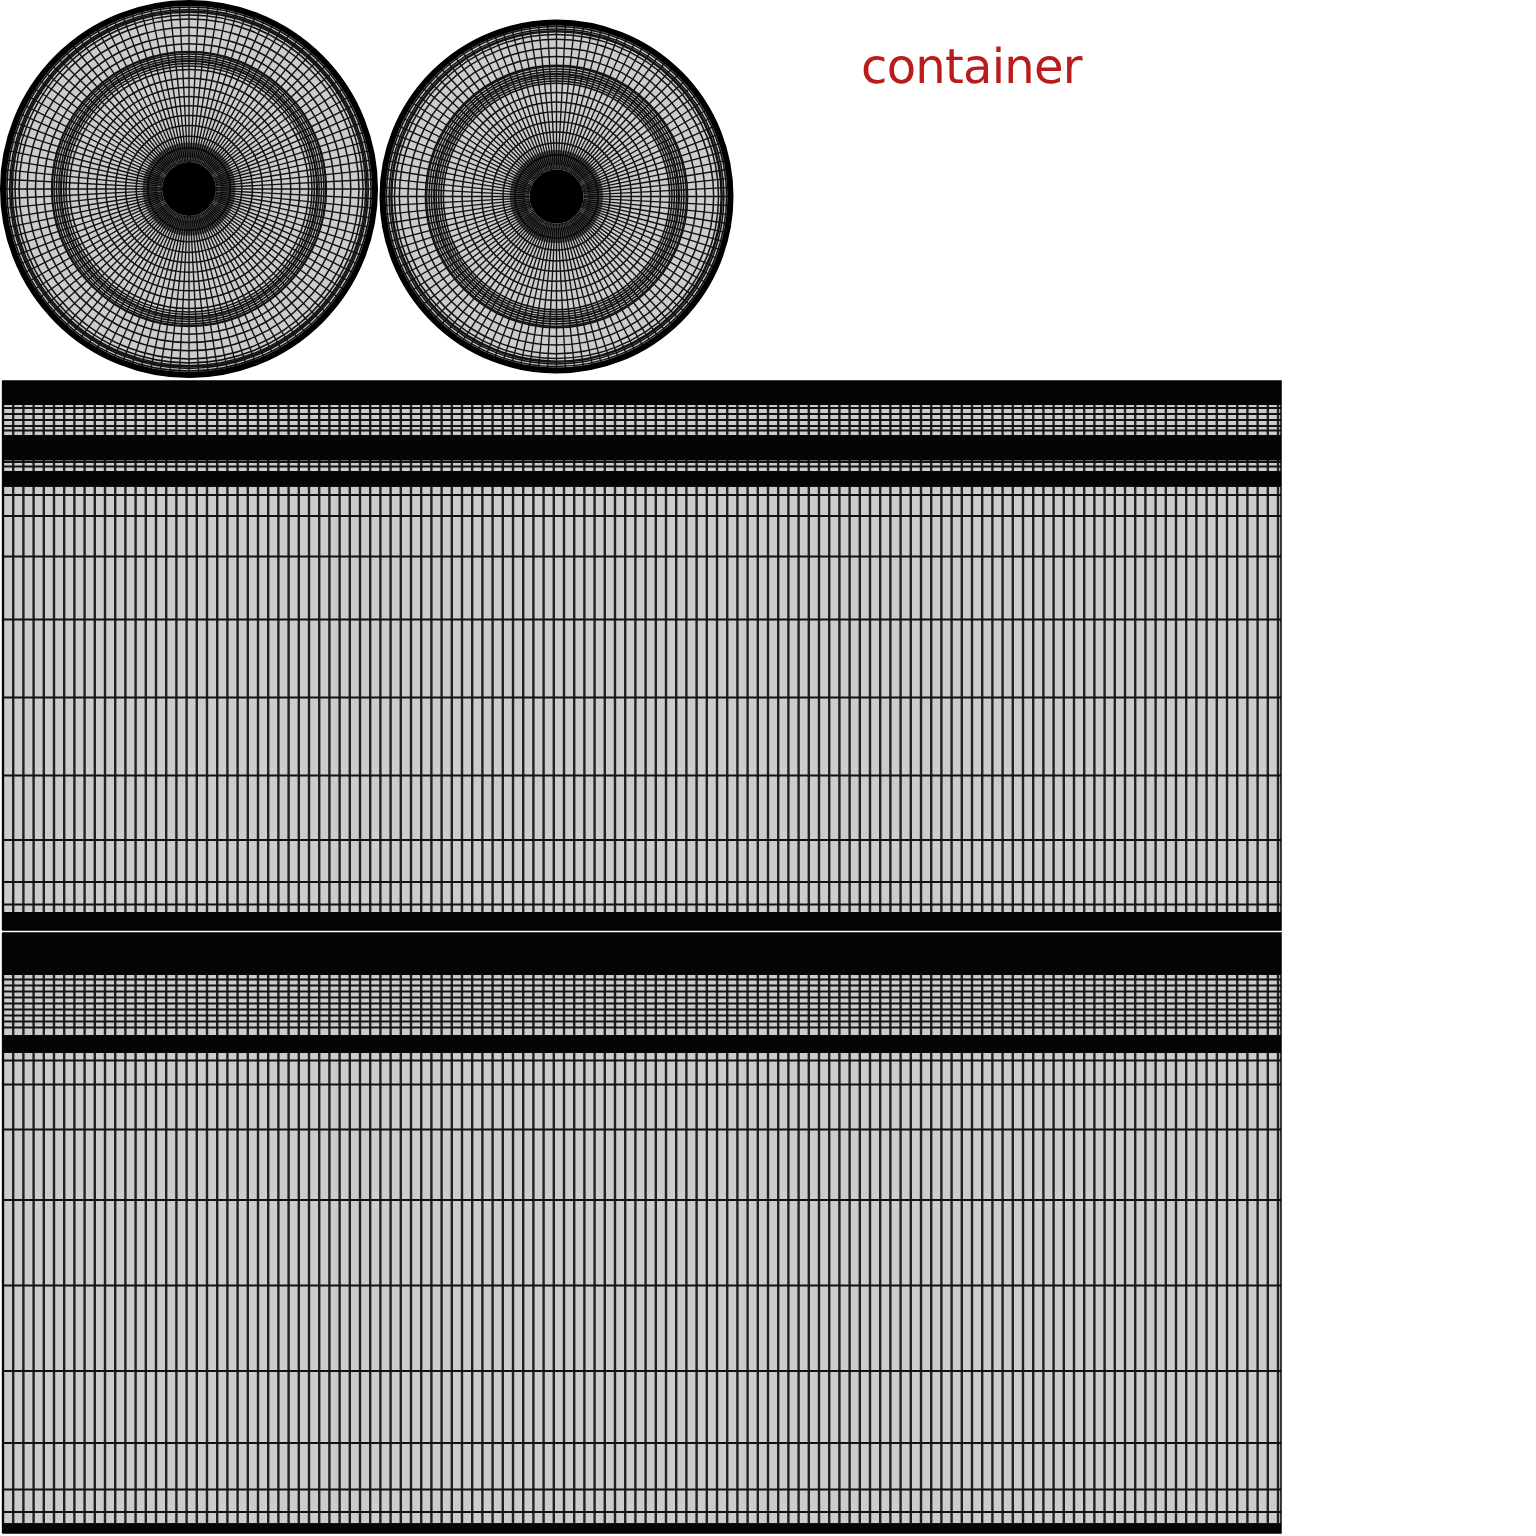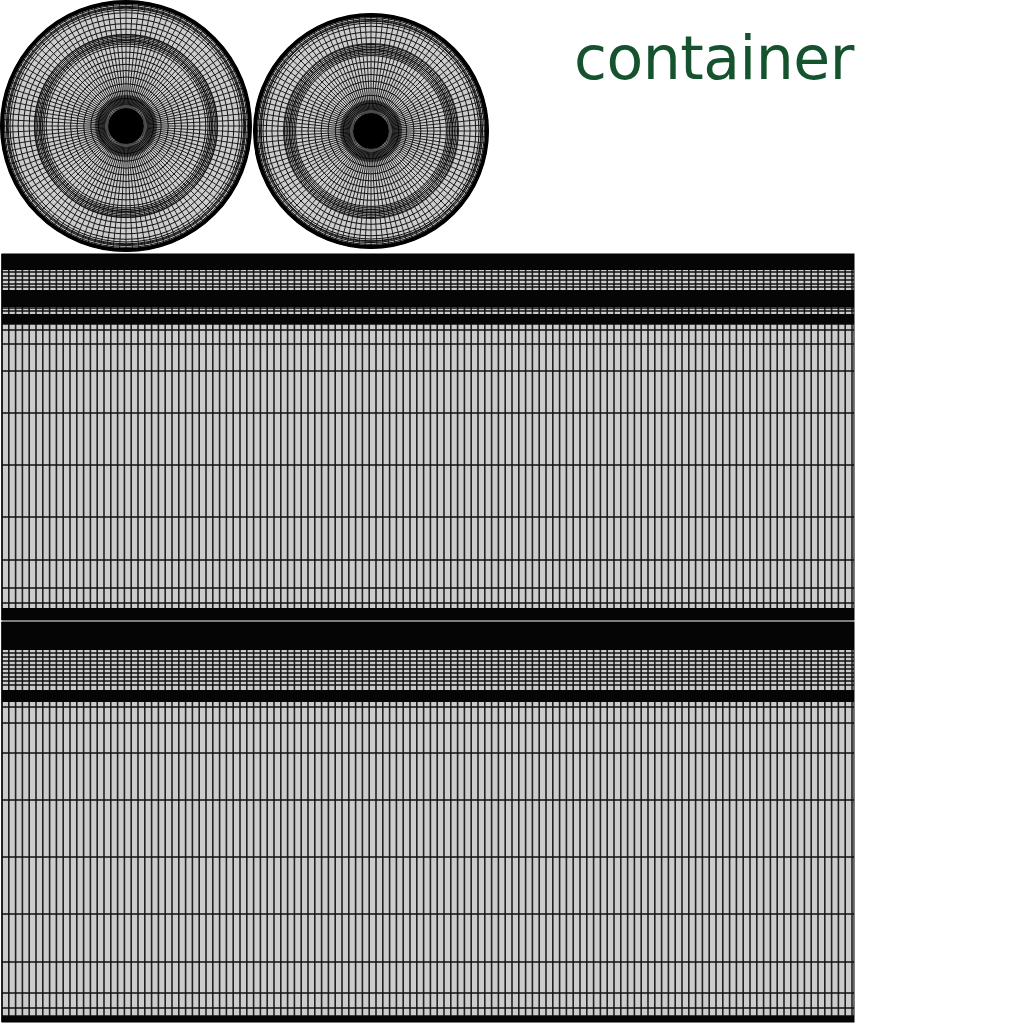--- a/index.html
+++ b/index.html
@@ -1,19 +1,19 @@
 <!DOCTYPE html>
 <html><head>
   <meta charset="utf-8">
   <style>
     html, body { margin: 0; padding: 0; background: #ffffff; }
     body { width: 1024px; height: 1024px; position: relative; overflow: hidden; }
     .title {
       position: absolute; left: 574px; top: 28px;
-      font-family: "DejaVu Sans", sans-serif; font-size: 60px; color: #14532d;
+      font-family: "DejaVu Sans", sans-serif; font-size: 32px; color: #b91c1c;
       letter-spacing: -0.5px; line-height: 1;
     }
     svg { position: absolute; left: 0; top: 0; }
   </style>
 </head>
 <body>
 
 <div class="title">container</div>
 
 <svg id="mesh" width="1024" height="1024" viewBox="0 0 1024 1024">

